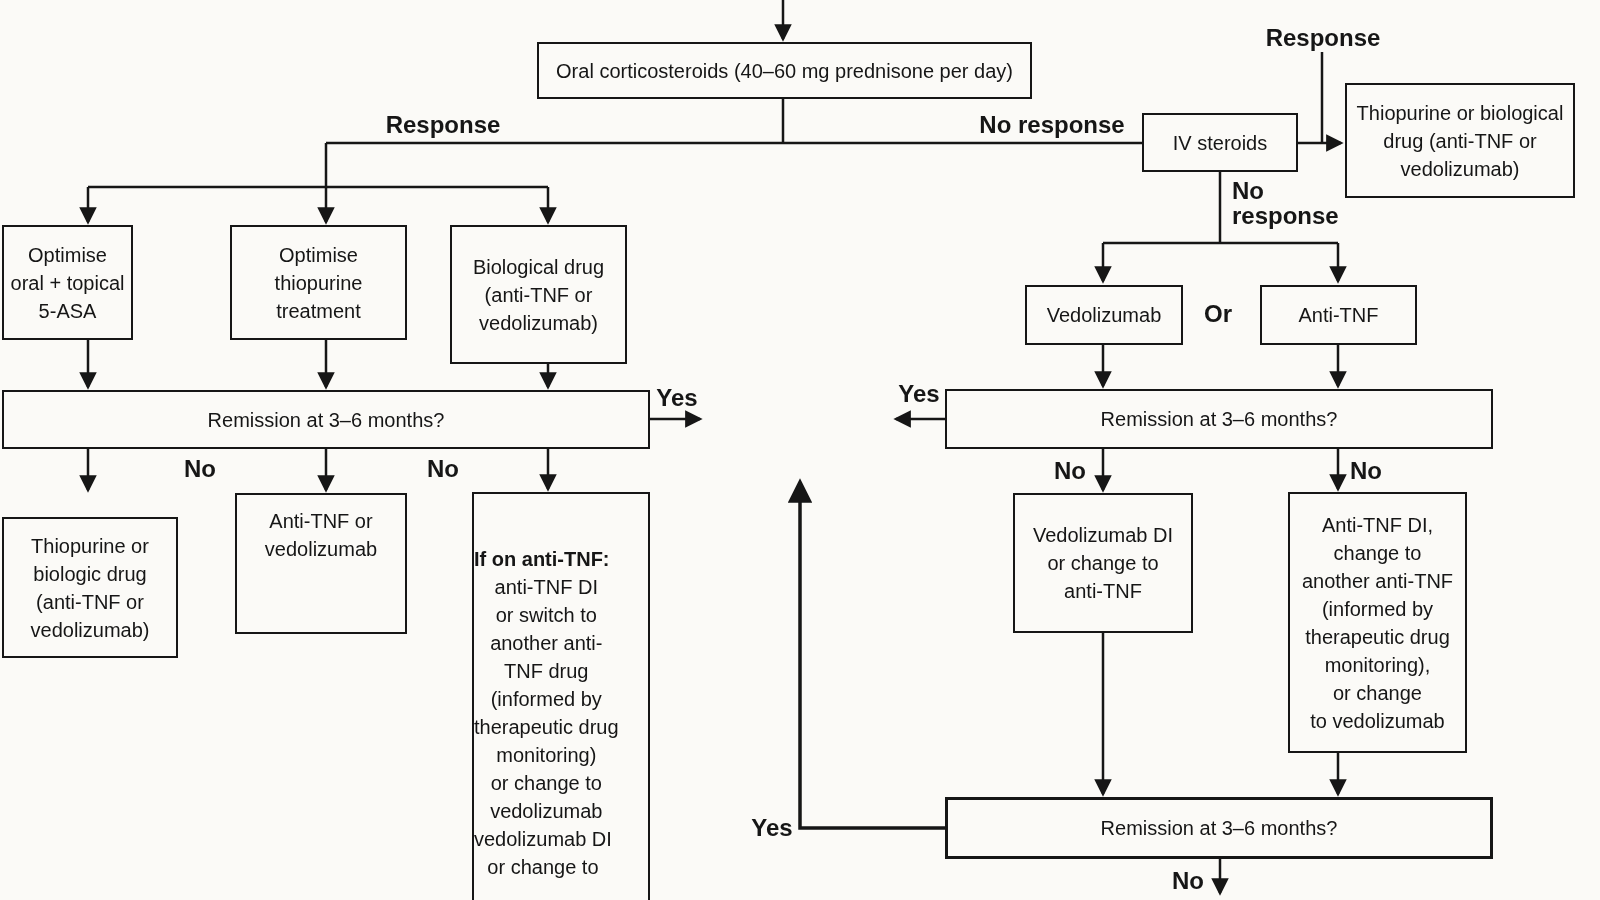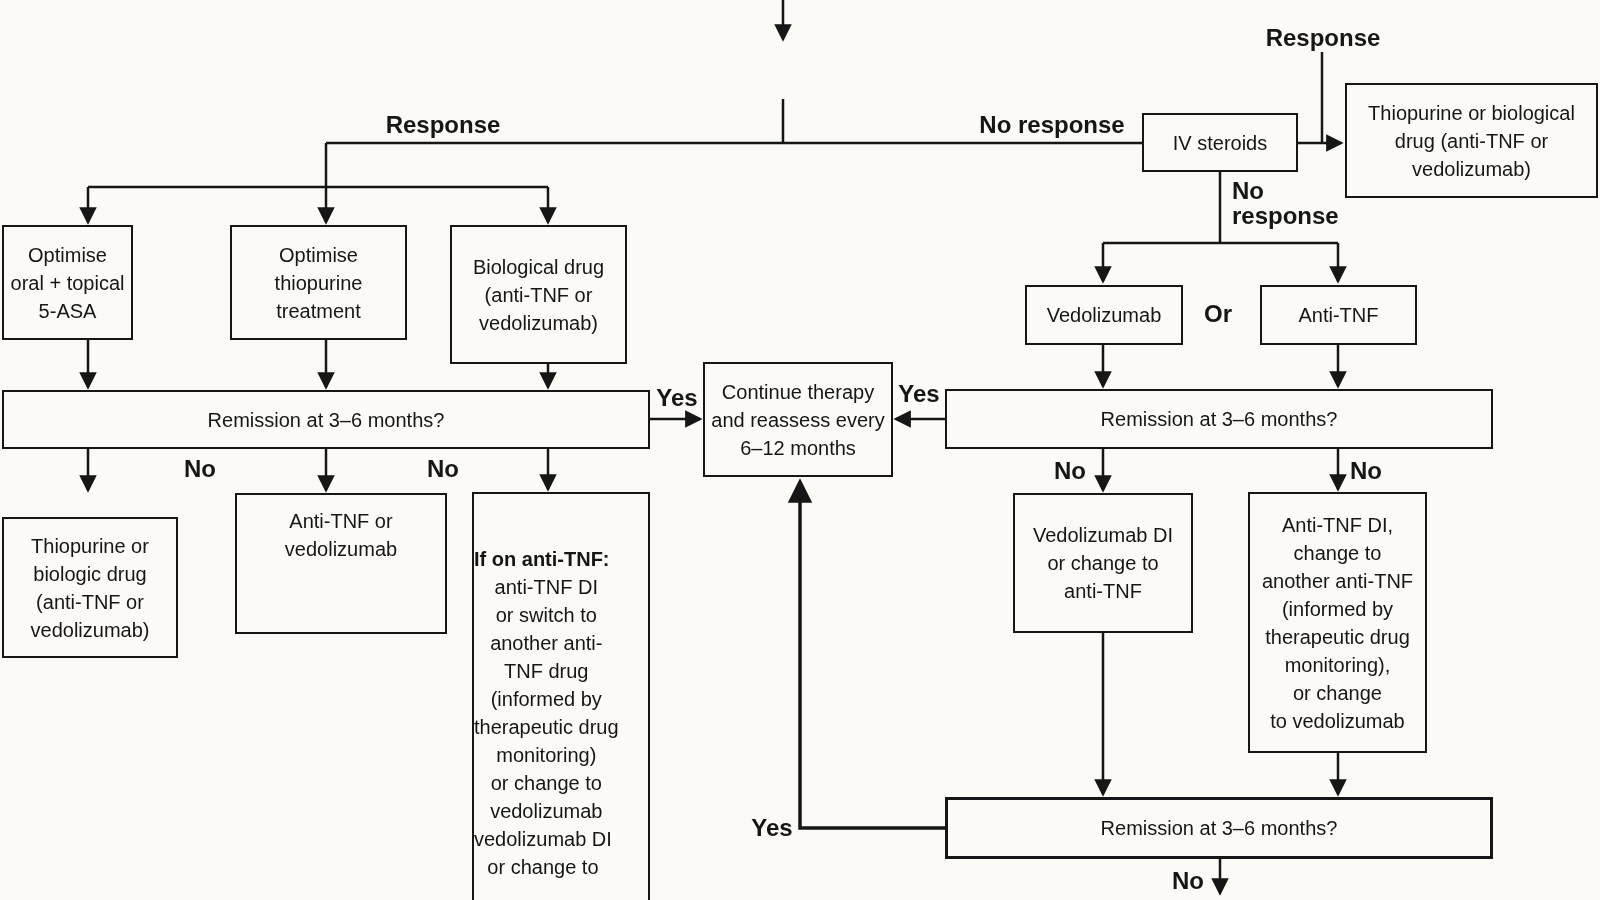--- a/index.html
+++ b/index.html
@@ -79,26 +79,29 @@
 
       <path d="M1103,633 V794" marker-end="url(#ah)"></path>
       <path d="M1338,753 V794" marker-end="url(#ah)"></path>
 
       <path d="M1220,859 V893" marker-end="url(#ah)"></path>
 
       <path d="M945,828 H800 V482" stroke-width="3.5" marker-end="url(#ah)"></path>
     </g>
   </svg>
 
+  <div class="node" style="left:537px;top:42px;width:495px;height:57px">
+    <span>Oral corticosteroids (40–60 mg prednisone per day)</span>
+  </div>
 
   <div class="node" style="left:1142px;top:113px;width:156px;height:59px">
     <span>IV steroids</span>
   </div>
 
-  <div class="node" style="left:1345px;top:83px;width:253px;height:115px">
+  <div class="node" style="left:1345px;top:83px;width:230px;height:115px">
     <span>Thiopurine or biological
 drug (anti-TNF or
 vedolizumab)</span>
   </div>
 
   <div class="node" style="left:2px;top:225px;width:131px;height:115px">
     <span>Optimise
 oral + topical
 5-ASA</span>
   </div>
@@ -112,46 +115,41 @@
   <div class="node" style="left:450px;top:225px;width:177px;height:139px">
     <span>Biological drug
 (anti-TNF or
 vedolizumab)</span>
   </div>
 
   <div class="node" style="left:2px;top:390px;width:648px;height:59px">
     <span>Remission at 3–6 months?</span>
   </div>
 
-  <div class="node" style="left:703px;top:362px;width:190px;height:115px">
-    <span>Continue therapy
-and reassess every
-6–12 months</span>
-  </div>
 
   <div class="node" style="left:945px;top:389px;width:548px;height:60px">
     <span>Remission at 3–6 months?</span>
   </div>
 
   <div class="node" style="left:1025px;top:285px;width:158px;height:60px">
     <span>Vedolizumab</span>
   </div>
 
   <div class="node" style="left:1260px;top:285px;width:157px;height:60px">
     <span>Anti-TNF</span>
   </div>
 
   <div class="node" style="left:2px;top:517px;width:176px;height:141px">
     <span>Thiopurine or
 biologic drug
 (anti-TNF or
 vedolizumab)</span>
   </div>
 
-  <div class="node top-align" style="left:235px;top:493px;width:212px;height:141px">
+  <div class="node top-align" style="left:235px;top:493px;width:172px;height:141px">
     <span>Anti-TNF or
 vedolizumab</span>
   </div>
 
   <div class="node top-align" style="left:472px;top:492px;width:178px;height:430px;flex-direction:column">
     <span class="bold">If on anti-TNF:</span>
     <span>anti-TNF DI
 or switch to
 another anti-
 TNF drug
@@ -163,21 +161,21 @@
     <span>vedolizumab DI
 or change to</span>
   </div>
 
   <div class="node" style="left:1013px;top:493px;width:180px;height:140px">
     <span>Vedolizumab DI
 or change to
 anti-TNF</span>
   </div>
 
-  <div class="node" style="left:1248px;top:492px;width:179px;height:261px">
+  <div class="node" style="left:1288px;top:492px;width:179px;height:261px">
     <span>Anti-TNF DI,
 change to
 another anti-TNF
 (informed by
 therapeutic drug
 monitoring),
 or change
 to vedolizumab</span>
   </div>
 

